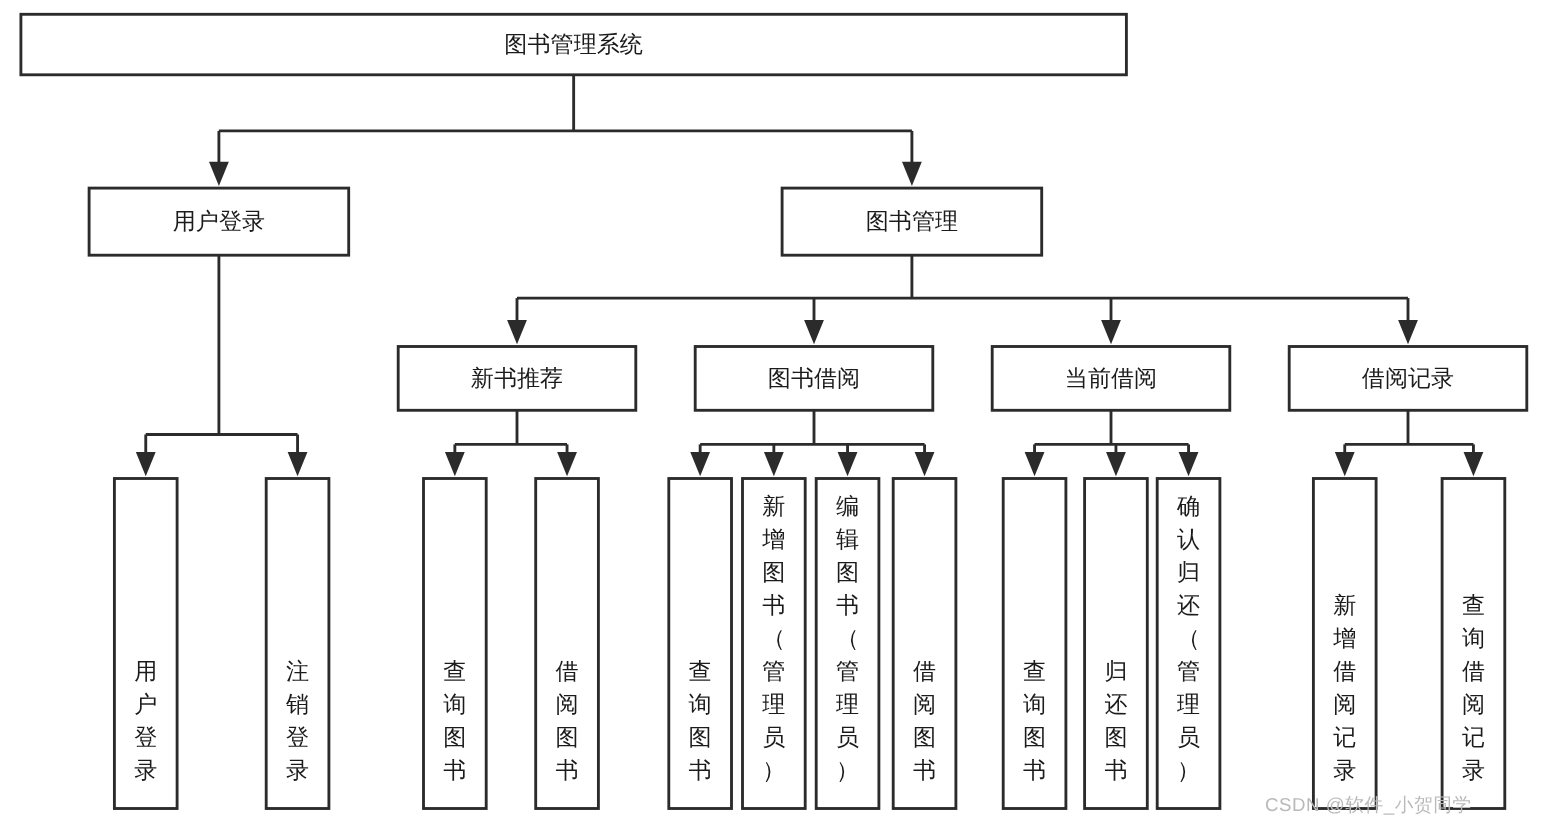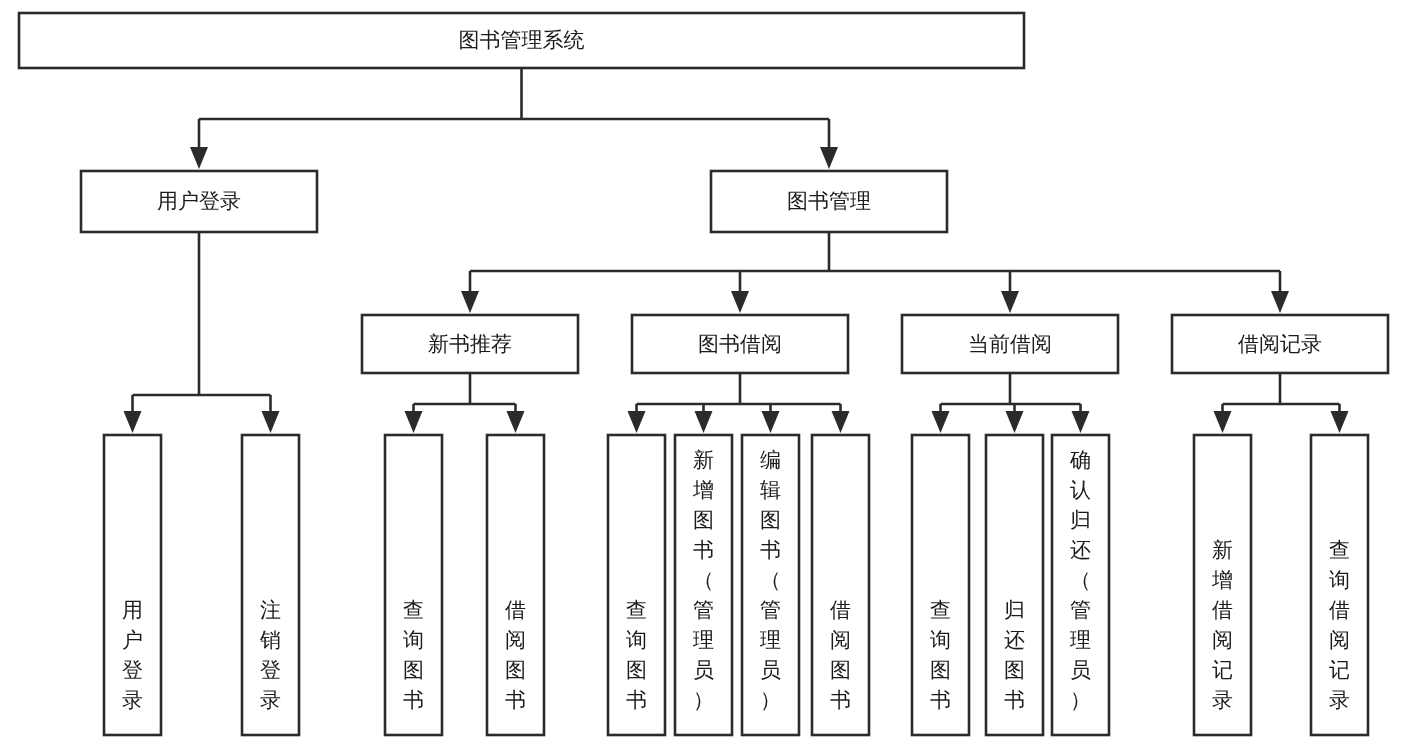--- a/index.html
+++ b/index.html
@@ -205,14 +205,15 @@
           <text x="1222.5" class="node-label-v"><tspan x="1222.5" y="557">新</tspan><tspan x="1222.5" y="587">增</tspan><tspan x="1222.5" y="617">借</tspan><tspan x="1222.5" y="647">阅</tspan><tspan x="1222.5" y="677">记</tspan><tspan x="1222.5" y="707">录</tspan></text>
         </g>
         <g>
           <rect x="1311" y="435" width="57" height="300" class="node-box"></rect>
           <text x="1339.5" class="node-label-v"><tspan x="1339.5" y="557">查</tspan><tspan x="1339.5" y="587">询</tspan><tspan x="1339.5" y="617">借</tspan><tspan x="1339.5" y="647">阅</tspan><tspan x="1339.5" y="677">记</tspan><tspan x="1339.5" y="707">录</tspan></text>
         </g>
       </g>
 
   </svg>
 
+  <div class="watermark-text">CSDN @软件_小贺同学</div>
 
 </div>
 
 </body></html>

